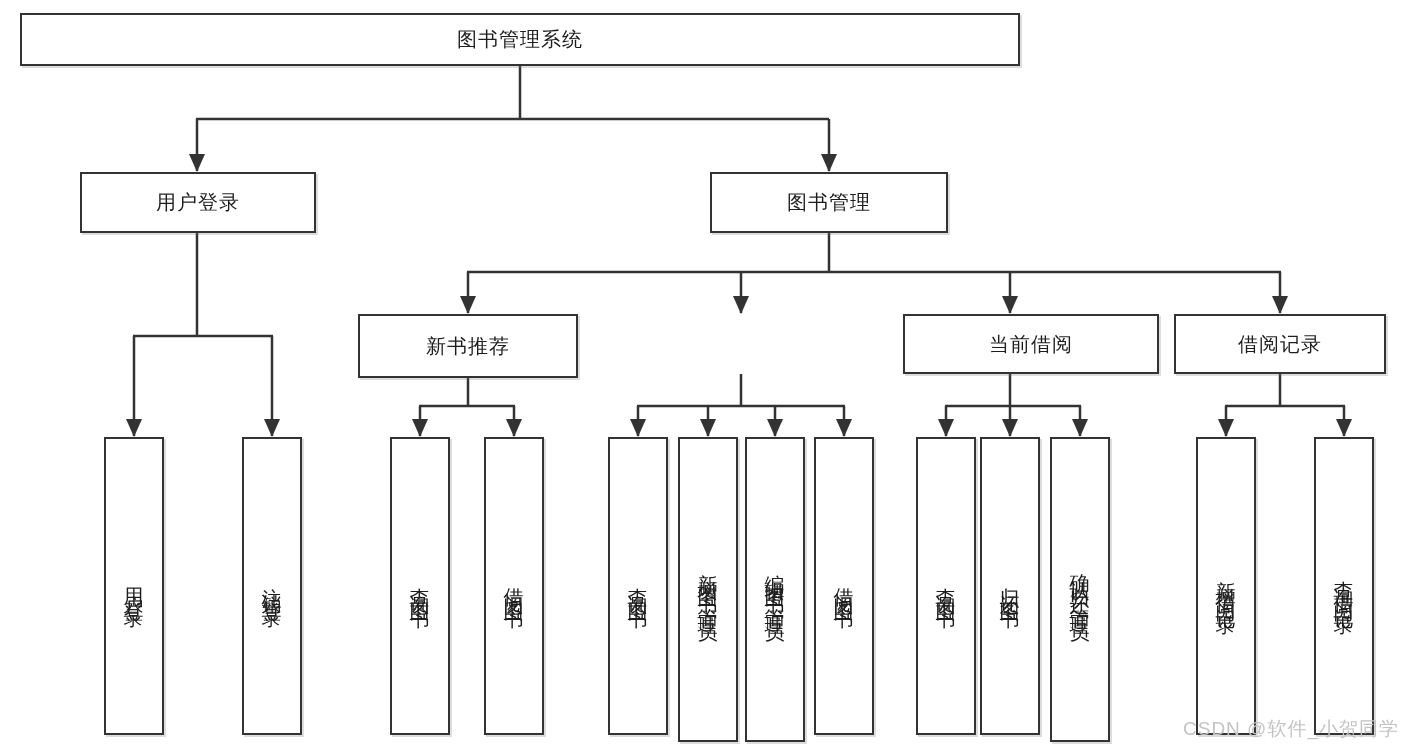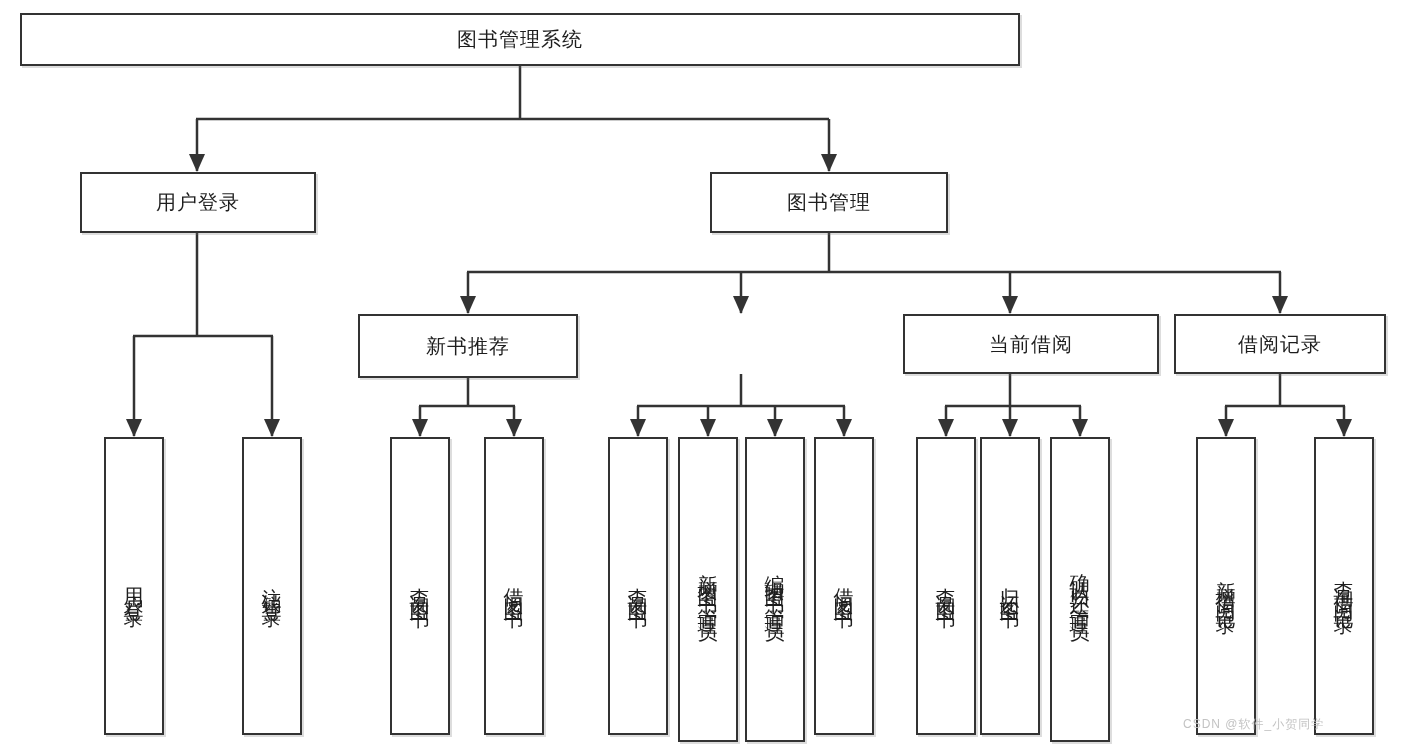--- a/index.html
+++ b/index.html
@@ -40,21 +40,21 @@
     writing-mode: vertical-rl;
     text-orientation: mixed;
     letter-spacing: 7px;
     white-space: normal;
     line-height: 1;
   }
   #watermark {
     position: absolute;
     left: 1183px;
     top: 716px;
-    font-size: 12px;
+    font-size: 19px;
     color: #c3c3c3;
     letter-spacing: 1px;
     z-index: 5;
     white-space: nowrap;
   }
 </style>
 </head>
 <body>
 
 <div id="canvas">

